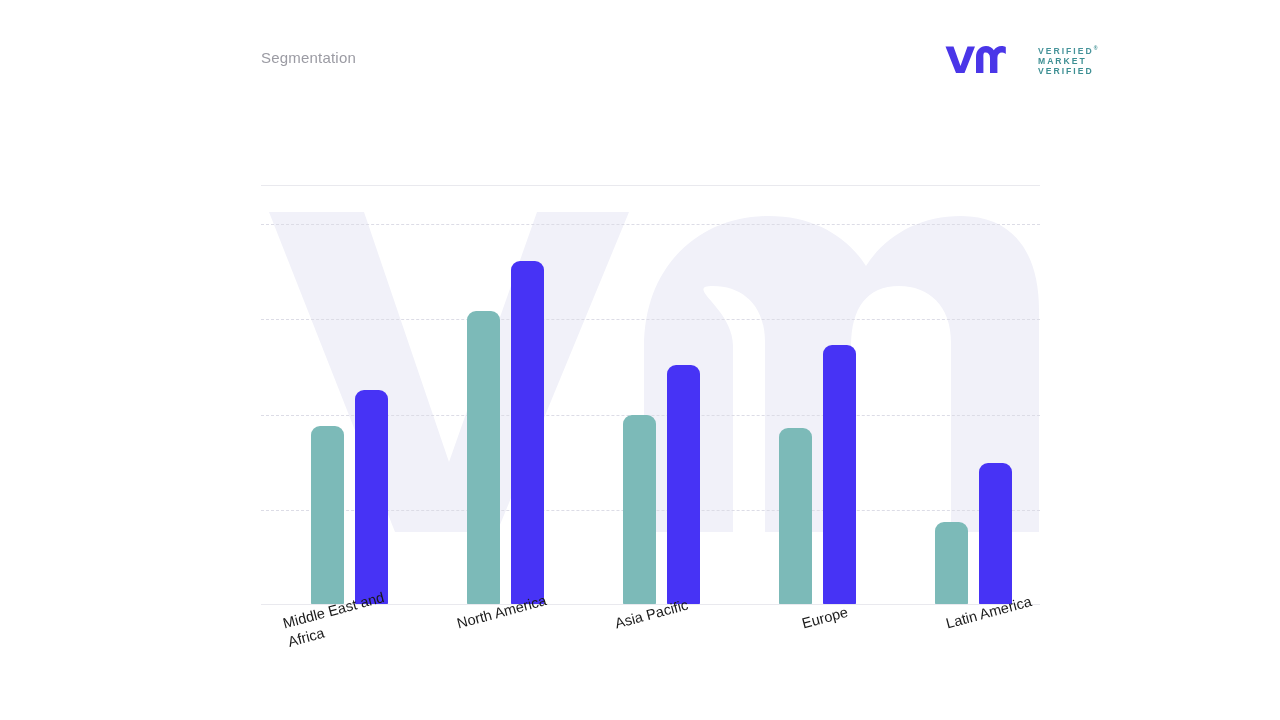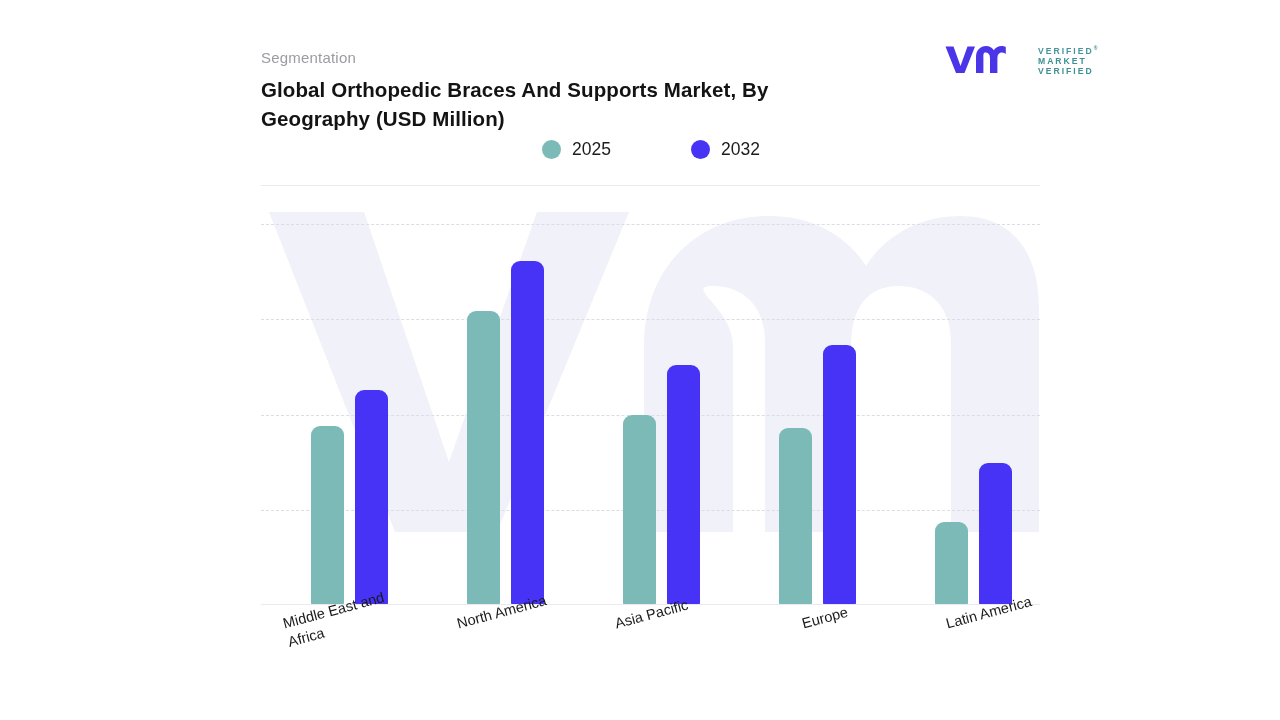--- a/index.html
+++ b/index.html
@@ -90,46 +90,35 @@
     white-space:pre-line;
     font-family:"Liberation Sans", sans-serif;
   }
 </style>
 </head>
 <body>
 
 <div id="root">
 
   <div class="seg-label">Segmentation</div>
-  <div class="chart-title">Global Orthopedic Braces And Supports Market, By Geography (USD Million)</div>
 
   <div class="logo">
     <span class="logo-mark">
       <svg width="62" height="34" viewBox="0 0 62 34" xmlns="http://www.w3.org/2000/svg">
         <path d="M1.5 4.5 L9.5 4.5 L16.5 24.0 L23.5 4.5 L31.0 4.5 L20.5 31.0 L12.0 31.0 Z" fill="#4a36e8"></path>
         <path d="M32.0 31.0 L32.0 15.0 C32.0 8.0 36.5 4.0 42.0 4.0 C45.6 4.0 48.3 5.7 49.8 8.3 C51.4 5.7 54.1 4.0 57.5 4.0 C61.0 4.0 61.8 5.2 61.8 5.2 L61.8 12.0 C61.8 12.0 60.2 10.6 58.0 10.6 C55.2 10.6 53.4 12.6 53.4 16.0 L53.4 31.0 L46.0 31.0 L46.0 16.0 C46.0 12.6 44.2 10.6 41.6 10.6 C39.2 10.6 39.4 12.6 39.4 16.0 L39.4 31.0 Z" fill="#4a36e8"></path>
       </svg>
     </span>
     <div class="logo-words">
       <div><span class="w1">VERIFIED</span><span class="reg">®</span></div>
       <div>MARKET</div>
       <div>VERIFIED</div>
     </div>
   </div>
 
-  <div class="legend" id="legend">
-      <div class="legend-item">
-        <span class="legend-dot" style="background: rgb(124, 186, 184);"></span>
-        <span class="legend-text">2025</span>
-      </div>
-      <div class="legend-item">
-        <span class="legend-dot" style="background: rgb(71, 51, 245);"></span>
-        <span class="legend-text">2032</span>
-      </div>
-    </div>
 
   <div class="sep-line"></div>
 
   <div class="watermark">
     <svg width="770" height="400" viewBox="0 0 770 400" xmlns="http://www.w3.org/2000/svg">
       <g id="wm-group" fill="#f1f1f9">
         <path d="M0 10 L95 10 L180 260 L268 10 L360 10 L228 330 L126 330 Z"></path>
         <path d="M375 330 L375 145 C375 62 432 14 500 14 C544 14 578 34 597 64 C616 34 650 14 692 14 C742 14 770 48 770 108 L770 330 L682 330 L682 140 C682 104 660 84 630 84 C598 84 582 106 582 144 L582 330 L496 330 L496 140 C496 104 474 84 444 84 C414 84 464 106 464 144 L464 330 Z"></path>
       </g>
     </svg>

